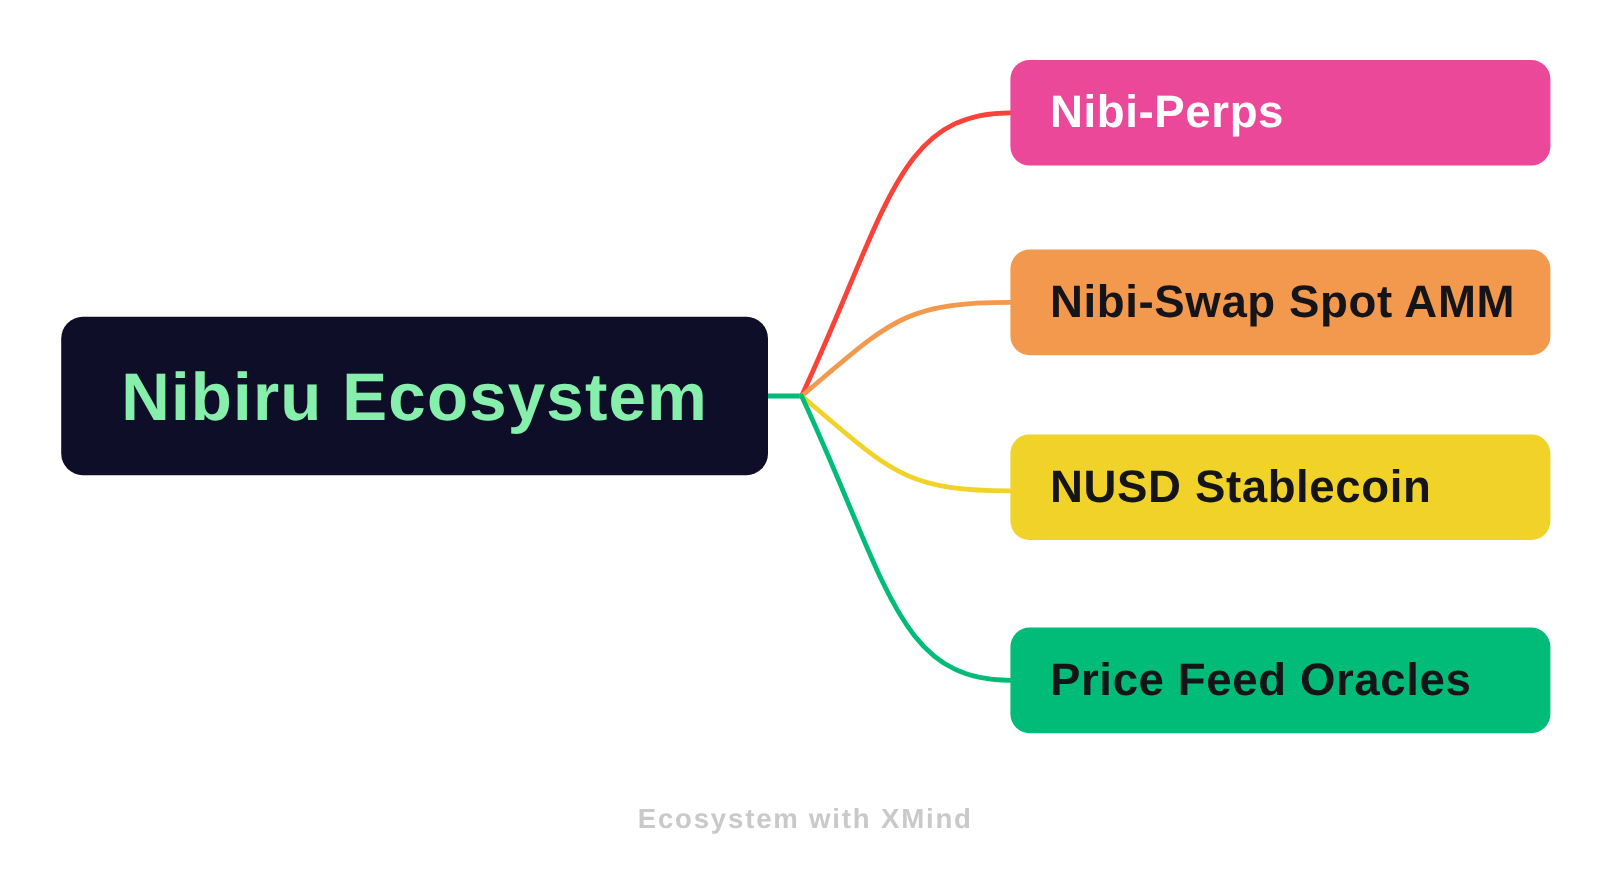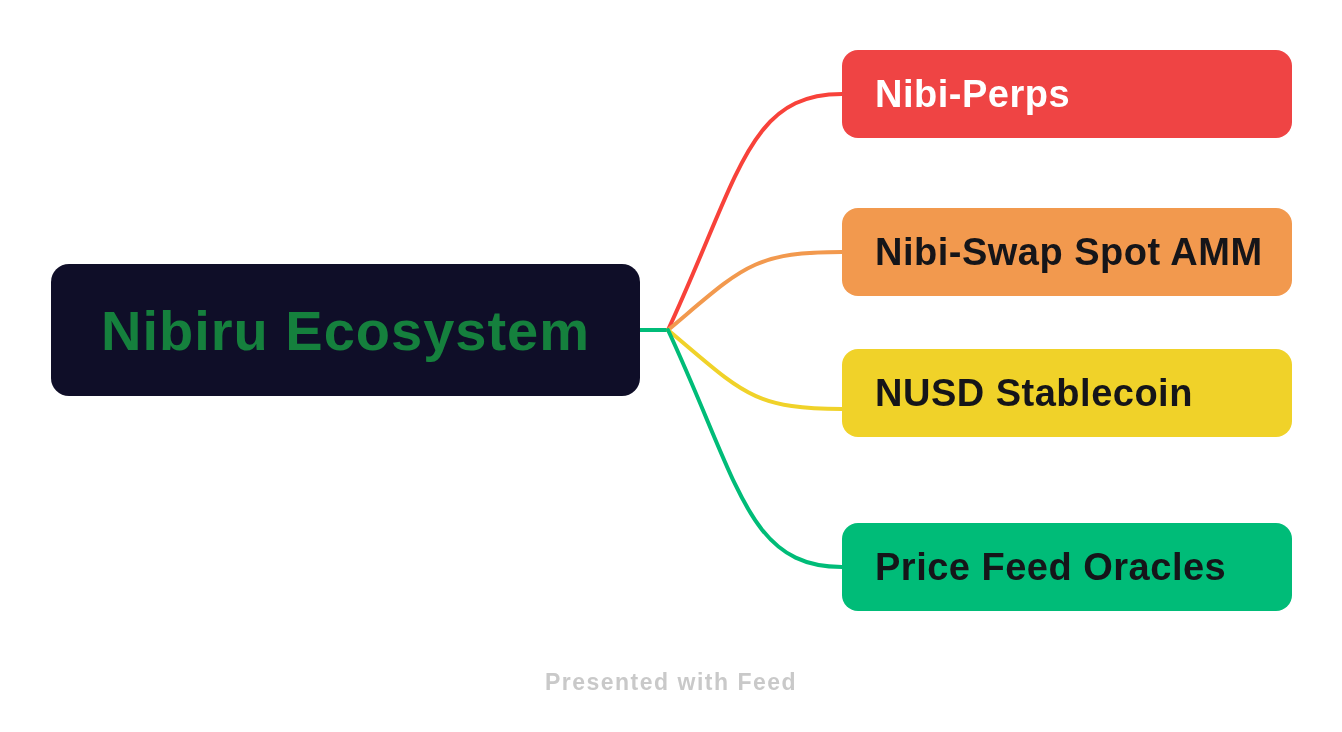--- a/index.html
+++ b/index.html
@@ -51,21 +51,21 @@
     left: 842px;
     width: 450px;
     height: 88px;
     border-radius: 16px;
     padding-left: 33px;
     font-size: 38px;
     letter-spacing: 0.5px;
   }
   .b0 { top: 50px; }
   .b1 { top: 208px; }
-  .b2 { top: 349px; }
+  .b2 { top: 362px; }
   .b3 { top: 523px; }
   .footer {
     position: absolute;
     left: 0;
     right: 0;
     top: 669px;
     text-align: center;
     font-weight: bold;
     font-size: 23px;
     letter-spacing: 1.5px;
@@ -77,35 +77,35 @@
 <div class="canvas" style="background: rgb(255, 255, 255);">
 
   <svg class="connectors" viewBox="0 0 1342 732" aria-hidden="true">
     <path class="link" d="M 640 330 H 668" style="stroke: rgb(0, 188, 120);"></path>
     <path class="link" d="M 668 330 C 740 175 748 94 842 94" style="stroke: rgb(248, 66, 58);"></path>
     <path class="link" d="M 668 330 C 742 268 752 252 842 252" style="stroke: rgb(242, 153, 78);"></path>
     <path class="link" d="M 668 330 C 742 392 752 409 842 409" style="stroke: rgb(240, 210, 41);"></path>
     <path class="link" d="M 668 330 C 740 485 748 567 842 567" style="stroke: rgb(0, 188, 120);"></path>
   </svg>
 
-  <div class="node root" style="background: rgb(15, 14, 40); color: #15803d;">
+  <div class="node root" style="background: rgb(15, 14, 40); color: #86efac;">
     <span class="label">Nibiru Ecosystem</span>
   </div>
 
-  <div class="node branch b0" style="background: #ef4444; color: rgb(255, 255, 255);">
+  <div class="node branch b0" style="background: #ec4899; color: rgb(255, 255, 255);">
     <span class="label">Nibi-Perps</span>
   </div>
 
   <div class="node branch b1" style="background: rgb(242, 153, 78); color: rgb(21, 21, 25); border-radius: 16px;">
     <span class="label">Nibi-Swap Spot AMM</span>
   </div>
 
   <div class="node branch b2" style="background: rgb(240, 210, 41); color: rgb(21, 21, 25);">
     <span class="label">NUSD Stablecoin</span>
   </div>
 
   <div class="node branch b3" style="background: rgb(0, 188, 120); color: rgb(21, 21, 25); text-align: center;">
     <span class="label">Price Feed Oracles</span>
   </div>
 
-  <div class="footer" style="color: rgb(201, 201, 201);">Presented with Feed</div>
+  <div class="footer" style="color: rgb(201, 201, 201);">Ecosystem with XMind</div>
 
 </div>
 
 </body></html>

